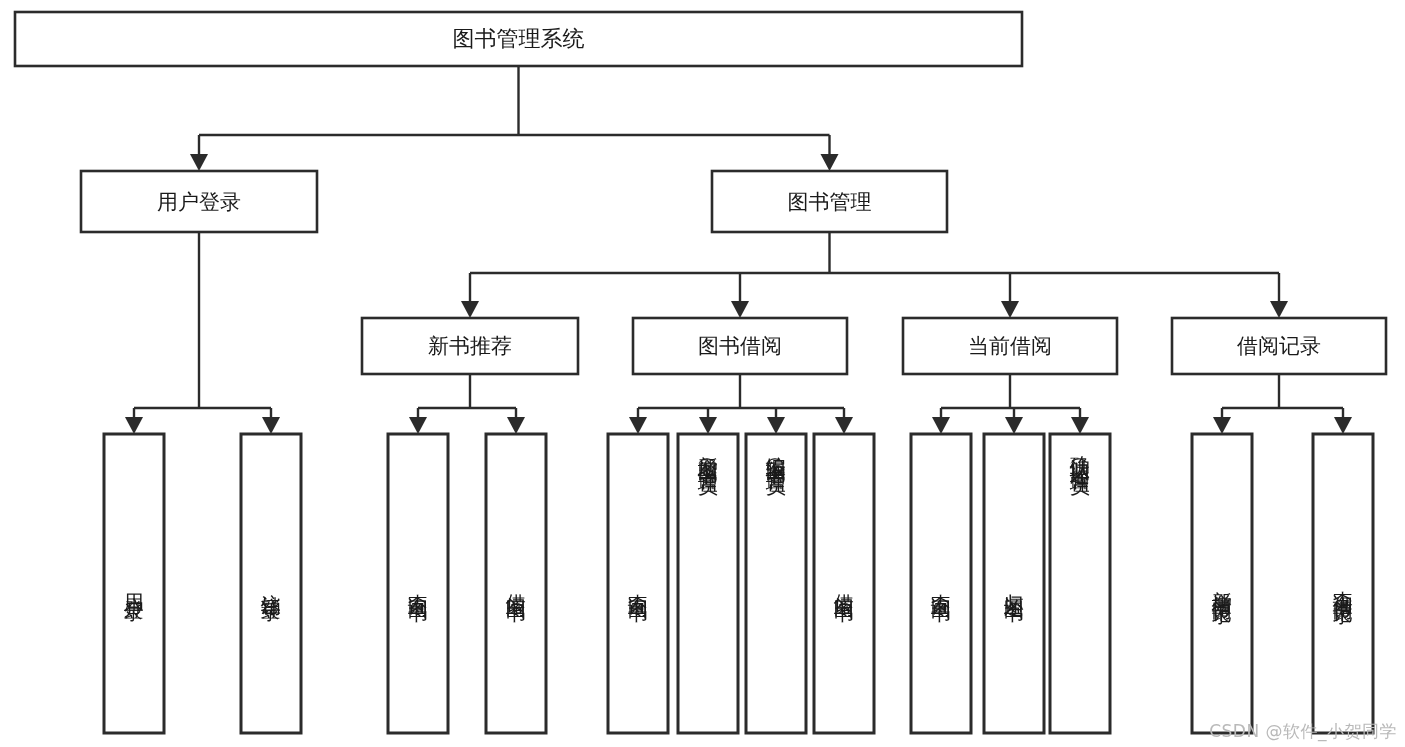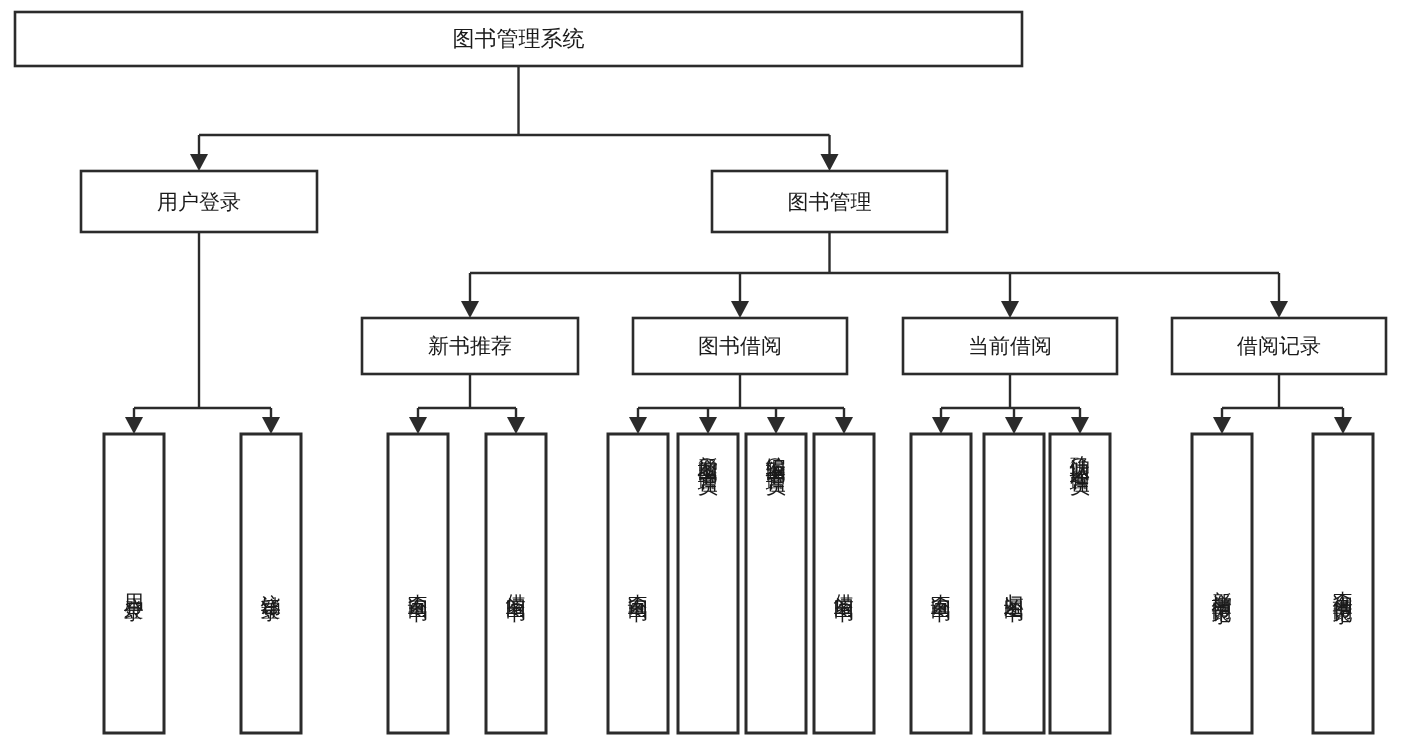--- a/index.html
+++ b/index.html
@@ -213,14 +213,15 @@
         <div class="vert-label">确认归还（管理员）</div>
       </div>
       <div class="vert-label-wrap" style="left: 1192px; top: 434px; width: 60px; height: 299px; align-items: center; padding-top: 0px;">
         <div class="vert-label">新增借阅记录</div>
       </div>
       <div class="vert-label-wrap" style="left: 1313px; top: 434px; width: 60px; height: 299px; align-items: center; padding-top: 0px;">
         <div class="vert-label">查询借阅记录</div>
       </div>
     </div>
 
+  <div class="watermark">CSDN @软件_小贺同学</div>
 
 </div>
 
 </body></html>

